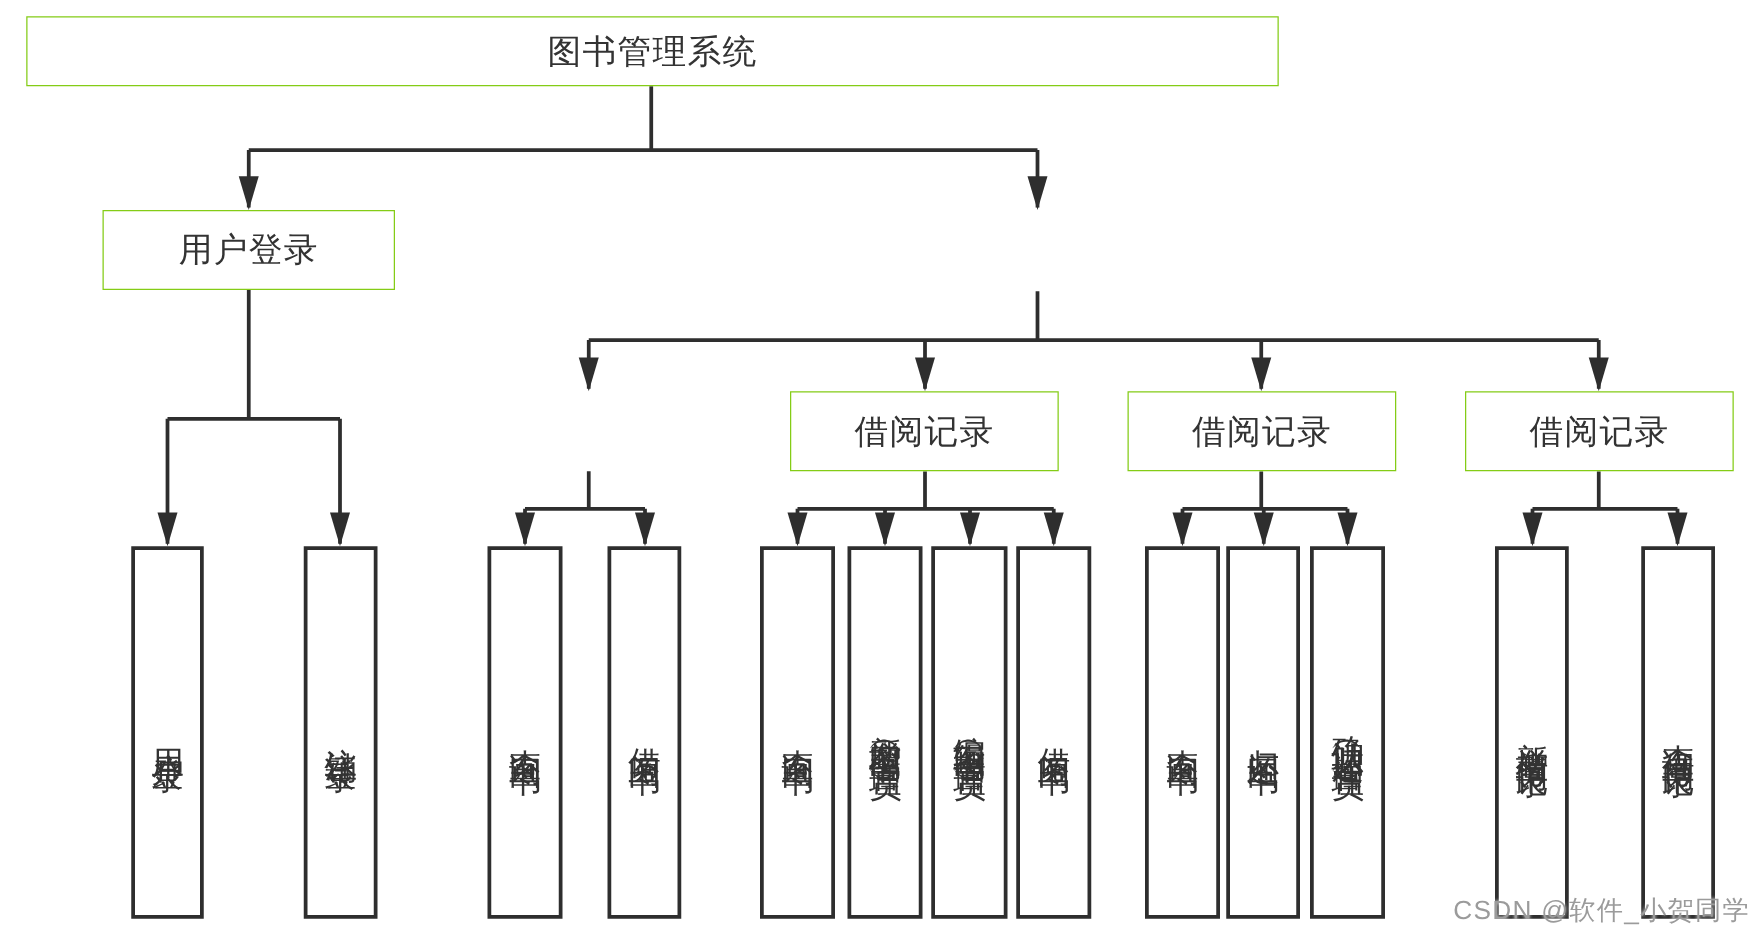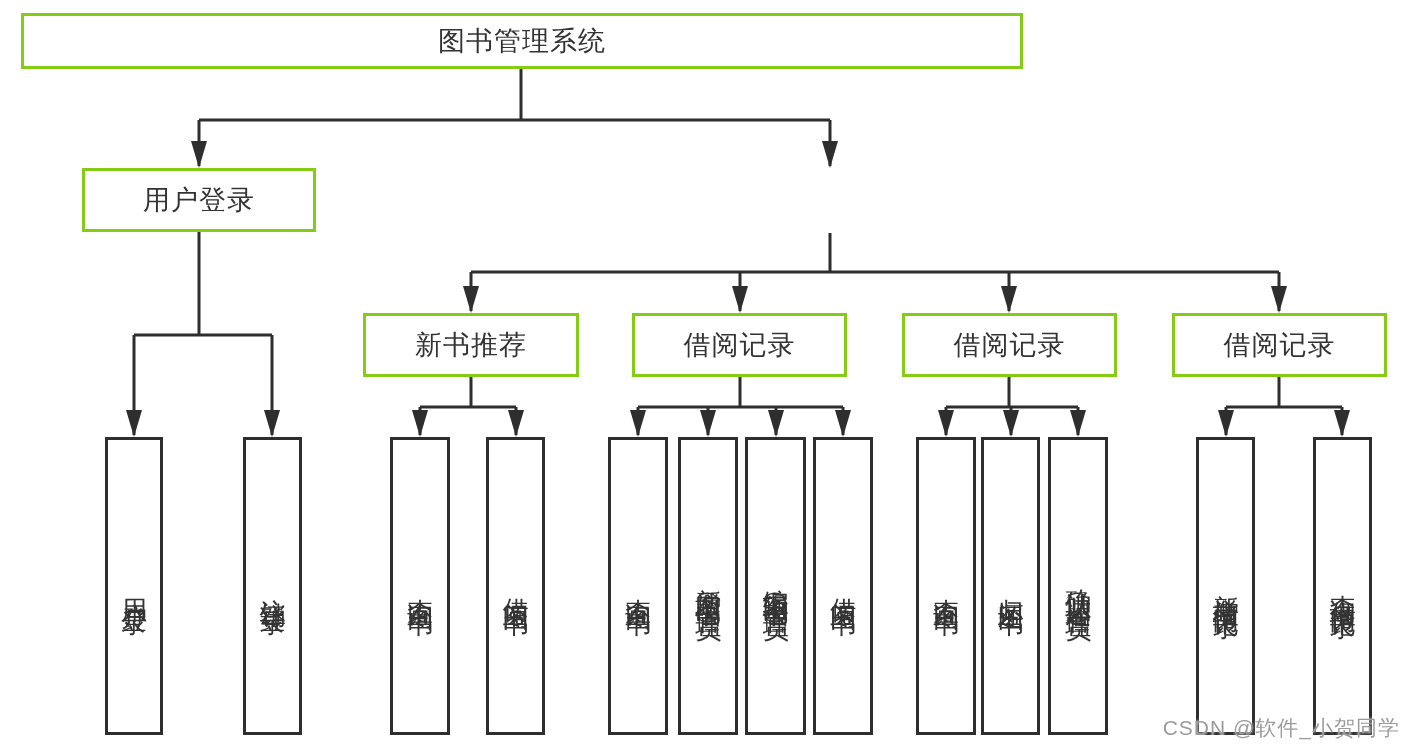--- a/index.html
+++ b/index.html
@@ -7,21 +7,21 @@
     position:relative;
     width:1405px;height:747px;
     background:#ffffff;
     font-family:"Liberation Sans", sans-serif;
     overflow:hidden;
   }
   #wires{position:absolute;left:0;top:0;}
   .hbox{
     position:absolute;
     box-sizing:border-box;
-    border:3px solid #84cc16;
+    border:1px solid #84cc16;
     background:#ffffff;
     display:flex;align-items:center;justify-content:center;
     color:#333333;
     font-size:27px;
     letter-spacing:1px;
     white-space:nowrap;
   }
   .vbox{
     position:absolute;
     box-sizing:border-box;
@@ -95,23 +95,20 @@
   </svg>
 
   <div class="hbox" style="left:21px;top:13px;width:1002px;height:56px">
     <span>图书管理系统</span>
   </div>
 
   <div class="hbox" style="left:82px;top:168px;width:234px;height:64px">
     <span>用户登录</span>
   </div>
 
-  <div class="hbox" style="left:363px;top:313px;width:216px;height:64px">
-    <span>新书推荐</span>
-  </div>
   <div class="hbox" style="left:632px;top:313px;width:215px;height:64px">
     <span>借阅记录</span>
   </div>
   <div class="hbox" style="left:902px;top:313px;width:215px;height:64px">
     <span>借阅记录</span>
   </div>
   <div class="hbox" style="left:1172px;top:313px;width:215px;height:64px">
     <span>借阅记录</span>
   </div>
 

